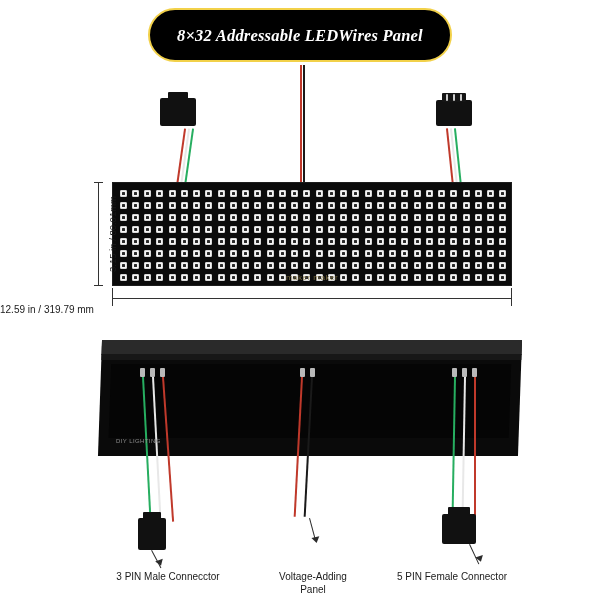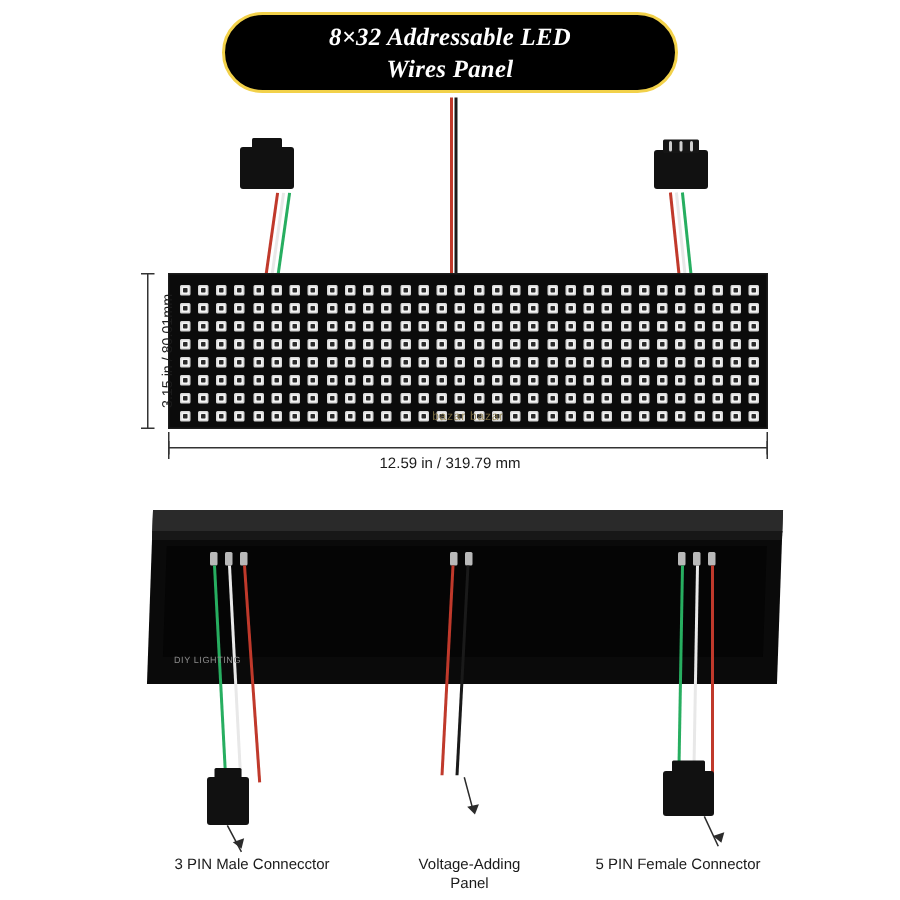--- a/index.html
+++ b/index.html
@@ -19,21 +19,21 @@
   .title-badge {
     position: absolute;
     left: 148px;
     top: 8px;
     width: 304px;
     height: 54px;
     background: #000000;
     border: 2px solid #f2d14a;
     border-radius: 27px;
     display: flex;
-    flex-direction: column;
+    flex-direction: row;
     align-items: center;
     justify-content: center;
     box-sizing: border-box;
   }
   .title-line {
     color: #ffffff;
     font-family: "Liberation Serif", serif;
     font-weight: bold;
     font-style: italic;
     font-size: 16.5px;
@@ -188,21 +188,20 @@
     height: 9px;
     background: #333;
   }
   .dim-h::before { left: 0; }
   .dim-h::after { right: 0; }
   .dim-h-label {
     position: absolute;
     left: 0;
     top: 244px;
     width: 600px;
-    text-align: center;
     font-size: 10px;
     color: #1a1a1a;
   }
   .tick-end {
     position: absolute;
     width: 1px;
     background: #333;
   }
 
   
@@ -1086,21 +1085,21 @@
         <div class="led">
           <i></i>
         </div>
         <div class="led">
           <i></i>
         </div>
         <div class="led">
           <i></i>
         </div>
       </div>
-    <div class="watermark">bazar bazar</div>
+    <div class="watermark">maker maker</div>
   </div>
 
   <div class="dim-v"></div>
   <div class="dim-v-label">3.15 in / 80.01mm</div>
 
   <div class="tick-end" style="left:112px; top:228px; height:18px;"></div>
   <div class="tick-end" style="left:511px; top:228px; height:18px;"></div>
   <div class="dim-h"></div>
   <div class="dim-h-label">12.59 in / 319.79 mm</div>
 </div>

